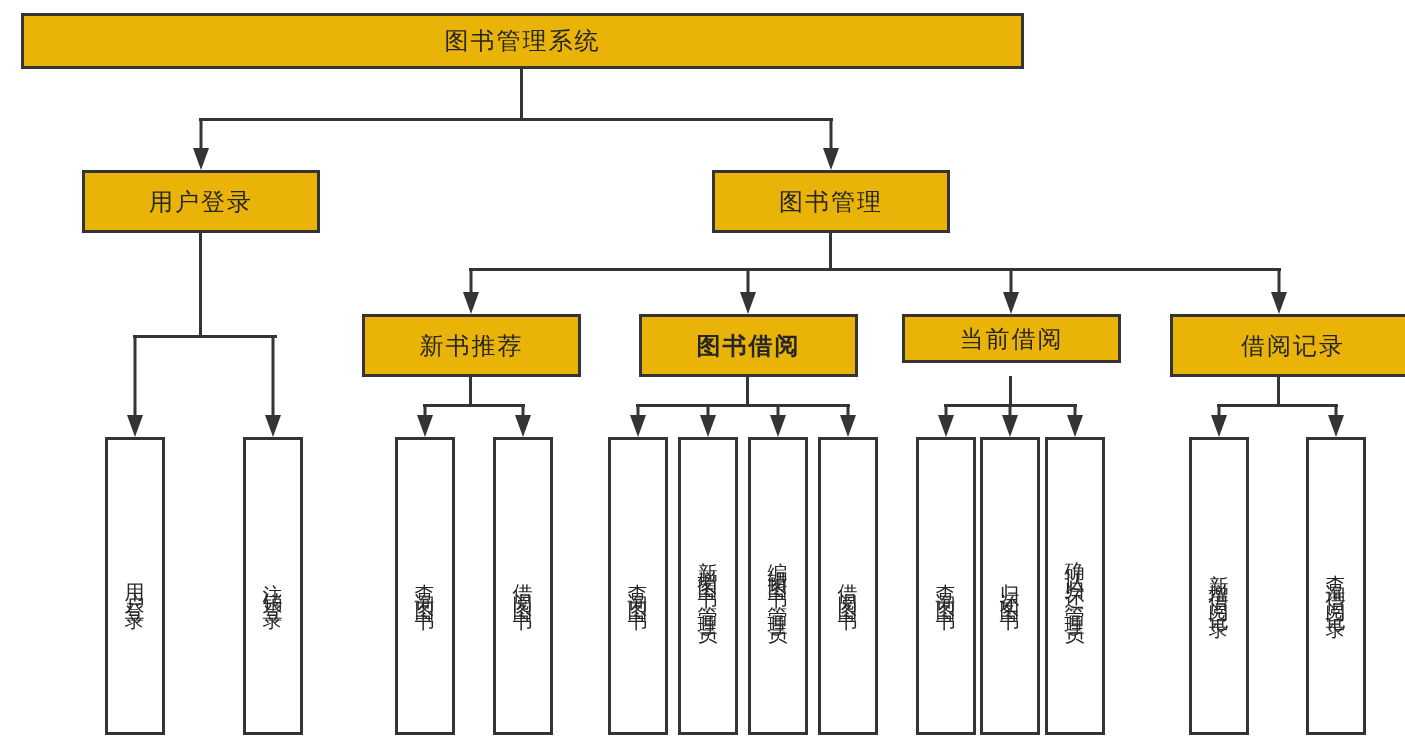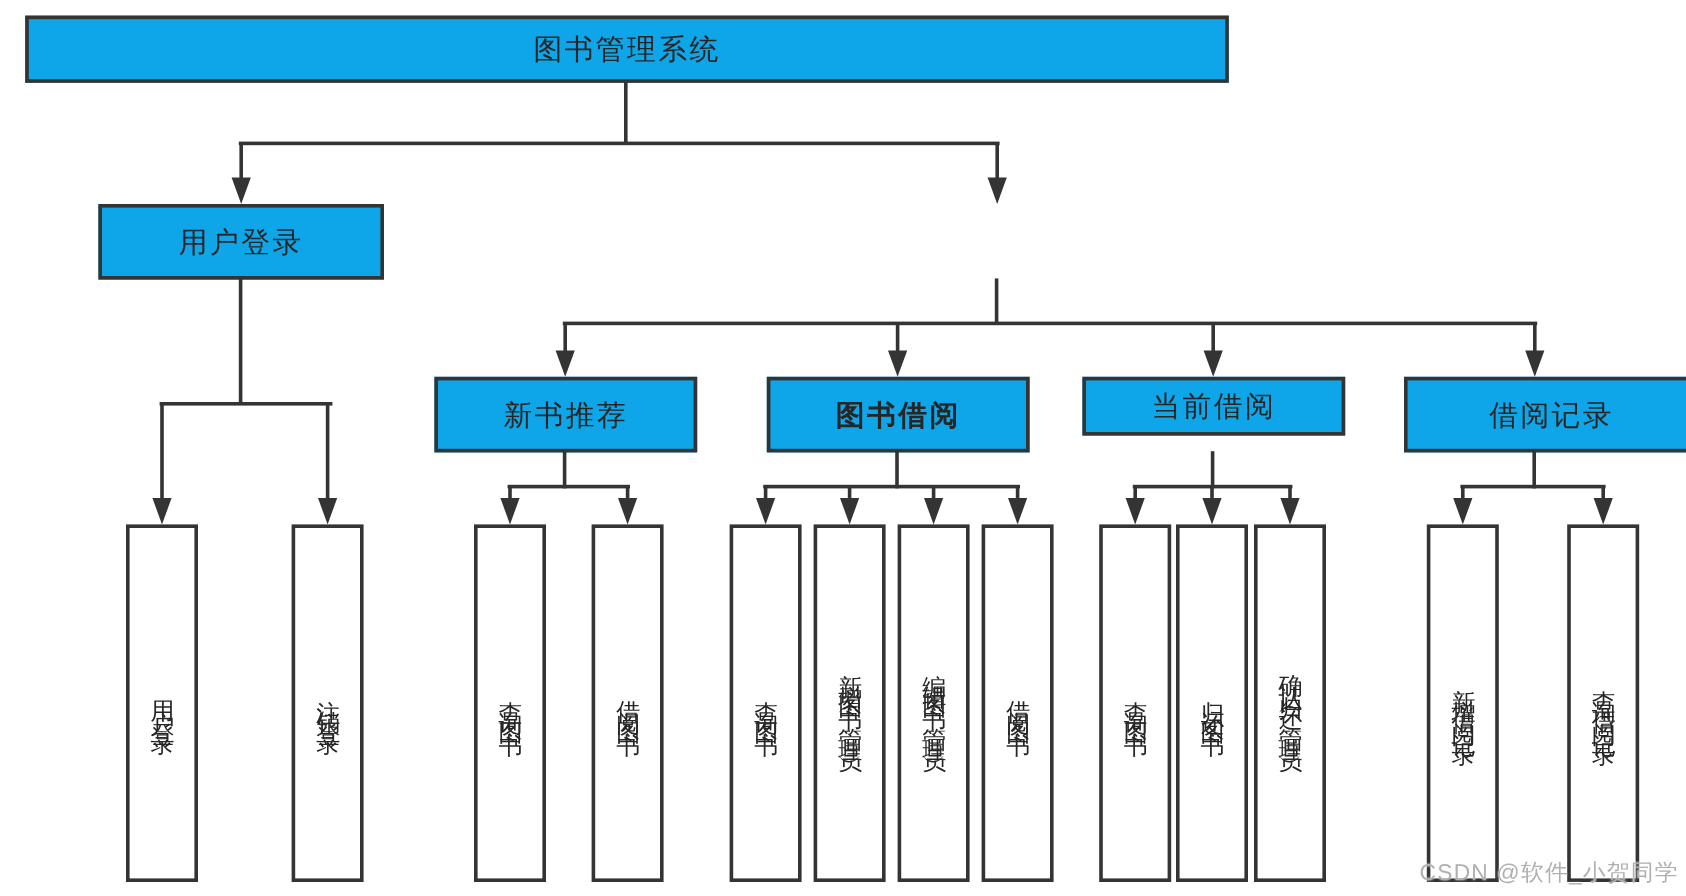--- a/index.html
+++ b/index.html
@@ -12,21 +12,21 @@
   .canvas{
     position:relative;
     width:1405px;height:747px;
     background:#ffffff;
     overflow:hidden;
   }
   
   .hbox{
     position:absolute;
     border:3px solid var(--line);
-    background:#0ea5e9;
+    background:#eab308;
     display:flex;align-items:center;justify-content:center;
     color:var(--text);
     font-size:24px;
     letter-spacing:2px;
   }
   .vbox{
     position:absolute;
     width:60px;top:437px;height:298px;
     border:3px solid var(--line);
     background:#ffffff;
@@ -74,20 +74,23 @@
     <span class="lbl">图书管理系统</span>
   </div>
 
   <div class="vline" style="left:520px;top:67px;height:53px;"></div>
   <div class="hline" style="left:199px;top:118px;width:634px;"></div>
   <div class="arrow" style="left:201px;top:120px;height:50px;"></div>
   <div class="arrow" style="left:831px;top:120px;height:50px;"></div>
 
   <div class="hbox" style="left:82px;top:170px;width:238px;height:63px;">
     <span class="lbl">用户登录</span>
+  </div>
+  <div class="hbox" style="left:712px;top:170px;width:238px;height:63px;">
+    <span class="lbl">图书管理</span>
   </div>
 
   <div class="vline" style="left:829px;top:232px;height:38px;"></div>
   <div class="hline" style="left:469px;top:268px;width:812px;"></div>
   <div class="arrow" style="left:471px;top:270px;height:44px;"></div>
   <div class="arrow" style="left:748px;top:270px;height:44px;"></div>
   <div class="arrow" style="left:1011px;top:270px;height:44px;"></div>
   <div class="arrow" style="left:1279px;top:270px;height:44px;"></div>
 
   <div class="hbox" style="left:362px;top:314px;width:219px;height:63px;">
@@ -168,15 +171,14 @@
     <span class="lbl">确认归还（管理员）</span>
   </div>
 
   <div class="vbox" style="left:1189px;">
     <span class="lbl">新增借阅记录</span>
   </div>
   <div class="vbox" style="left:1306px;">
     <span class="lbl">查询借阅记录</span>
   </div>
 
-  <div class="watermark">CSDN @软件_小贺同学</div>
 
 </div>
 
 </body></html>

